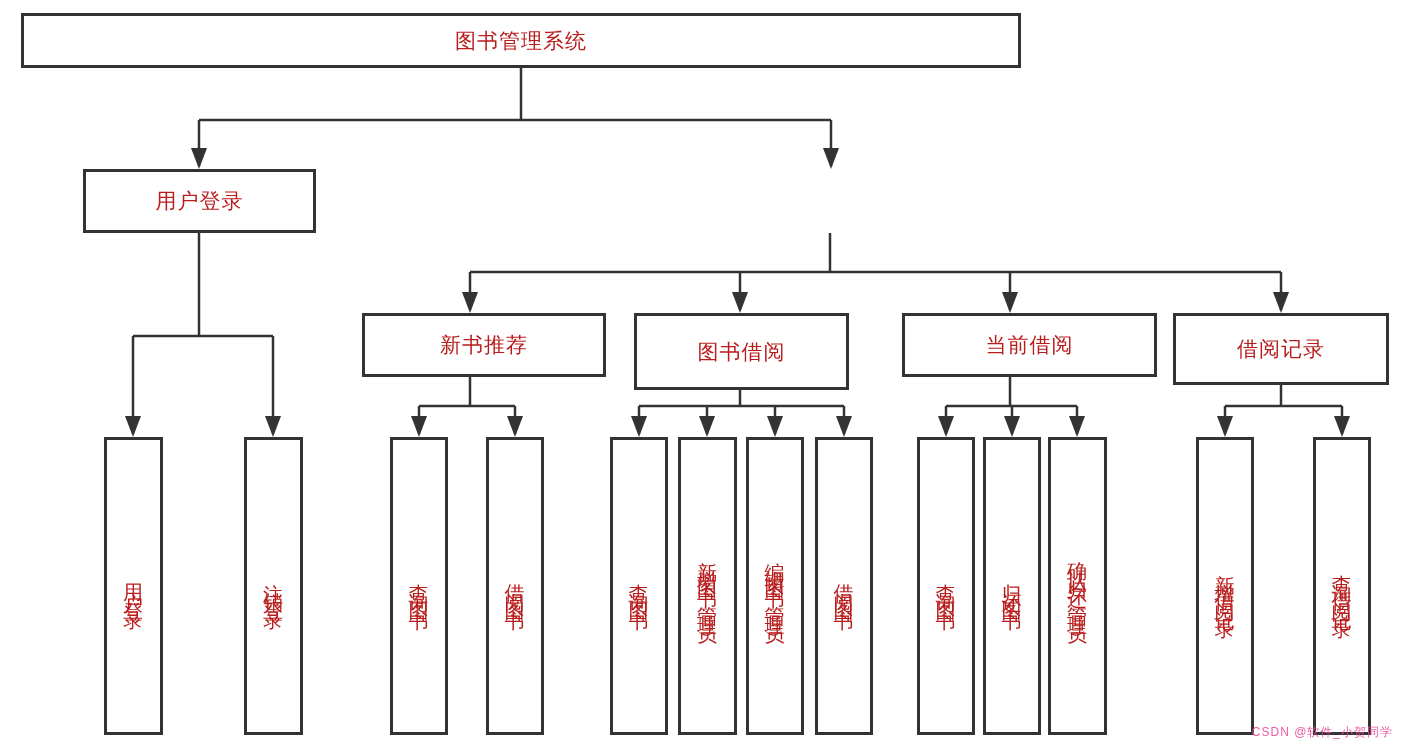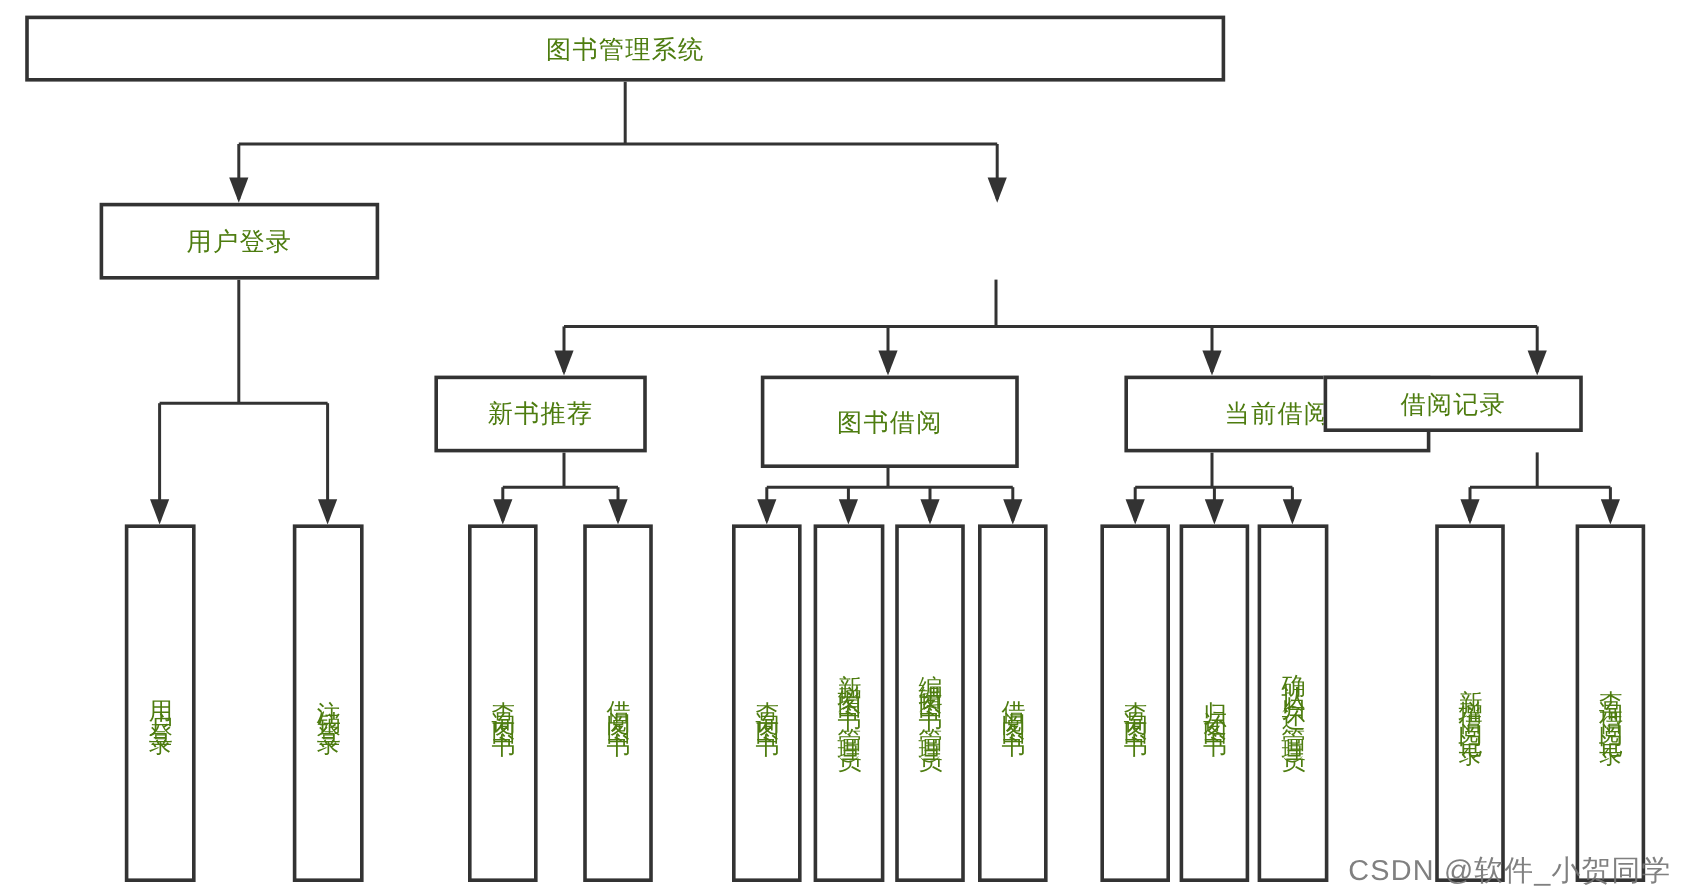--- a/index.html
+++ b/index.html
@@ -23,42 +23,42 @@
   }
   .node {
     position: absolute;
     box-sizing: border-box;
     background: #ffffff;
     border: 3px solid #333333;
     display: flex;
     align-items: center;
     justify-content: center;
     z-index: 2;
-    color: #4d7c0f;
+    color: #b91c1c;
   }
   .node.hbox .lbl {
     font-size: 21px;
     letter-spacing: 1px;
     white-space: nowrap;
   }
   .node.leaf .lbl {
     writing-mode: vertical-rl;
     text-orientation: mixed;
     font-size: 20px;
     line-height: 1;
     letter-spacing: 9px;
     white-space: nowrap;
   }
   .watermark {
     position: absolute;
     right: 12px;
     bottom: 6px;
     z-index: 3;
-    font-size: 24px;
-    color: #737373;
+    font-size: 12px;
+    color: #ec4899;
     letter-spacing: 1px;
     white-space: nowrap;
     opacity: 0.9;
   }
 </style>
 </head>
 <body>
 
 <div class="canvas">
 
@@ -135,30 +135,30 @@
   </svg>
 
   <div class="node hbox" style="left:21px; top:13px; width:1000px; height:55px">
     <span class="lbl">图书管理系统</span>
   </div>
 
   <div class="node hbox" style="left:83px; top:169px; width:233px; height:64px">
     <span class="lbl">用户登录</span>
   </div>
 
-  <div class="node hbox" style="left:362px; top:313px; width:177px; height:64px">
+  <div class="node hbox" style="left:362px; top:313px; width:244px; height:64px">
     <span class="lbl">新书推荐</span>
   </div>
   <div class="node hbox" style="left:634px; top:313px; width:215px; height:77px">
     <span class="lbl">图书借阅</span>
   </div>
-  <div class="node hbox" style="left:937px; top:313px; width:255px; height:64px">
+  <div class="node hbox" style="left:902px; top:313px; width:255px; height:64px">
     <span class="lbl">当前借阅</span>
   </div>
-  <div class="node hbox" style="left:1103px; top:313px; width:216px; height:47px">
+  <div class="node hbox" style="left:1173px; top:313px; width:216px; height:72px">
     <span class="lbl">借阅记录</span>
   </div>
 
   <div class="node leaf" style="left:104px; top:437px; width:59px; height:298px">
     <span class="lbl">用户登录</span>
   </div>
   <div class="node leaf" style="left:244px; top:437px; width:59px; height:298px">
     <span class="lbl">注销登录</span>
   </div>
 

